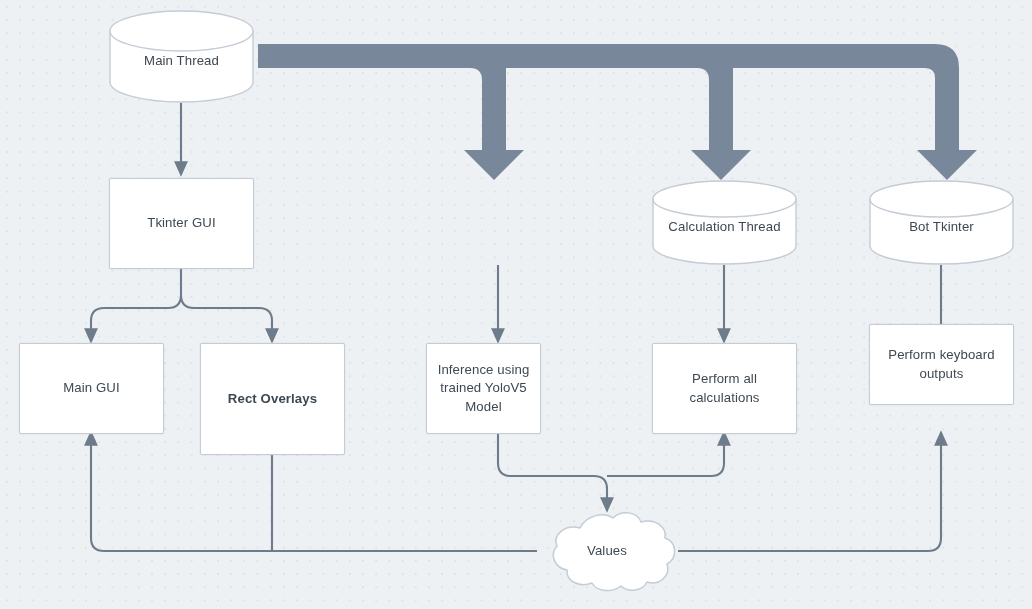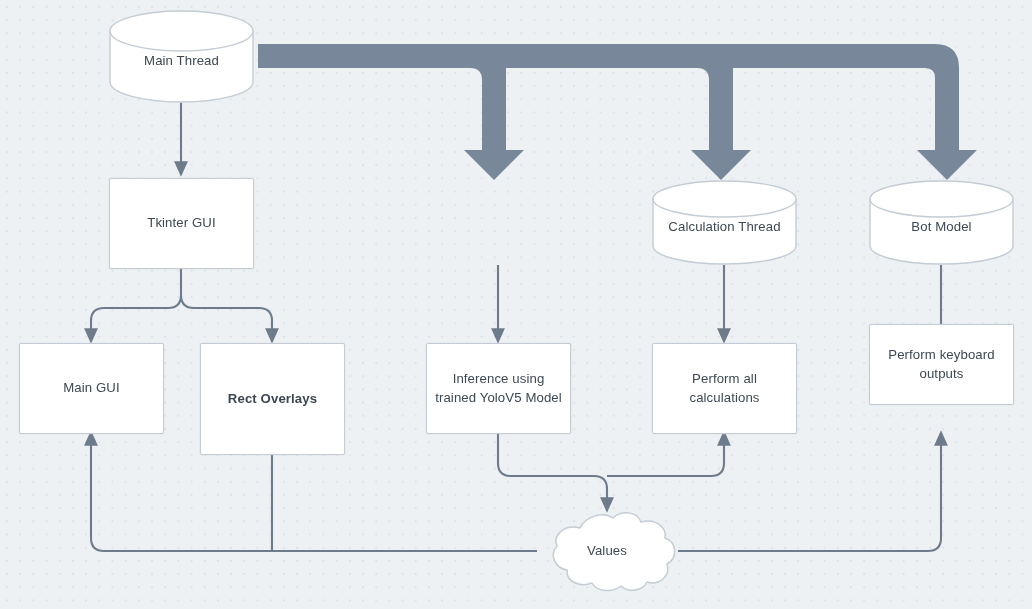--- a/index.html
+++ b/index.html
@@ -169,32 +169,32 @@
       <ellipse cx="72.5" cy="19" rx="71.5" ry="18" fill="#ffffff" stroke="#c4ccd5" stroke-width="1.4"></ellipse>
     </svg>
     <span class="node-label cyl-label">Calculation Thread</span>
   </div>
 
   <div class="node node-cyl" style="left:869px; top:180px; width:145px; height:85px;">
     <svg class="cyl-svg" viewBox="0 0 145 85" preserveAspectRatio="none">
       <path d="M1,19 L1,66 A71.5,18 0 0 0 144,66 L144,19 Z" fill="#ffffff" stroke="#c4ccd5" stroke-width="1.4"></path>
       <ellipse cx="72.5" cy="19" rx="71.5" ry="18" fill="#ffffff" stroke="#c4ccd5" stroke-width="1.4"></ellipse>
     </svg>
-    <span class="node-label cyl-label">Bot Model</span>
+    <span class="node-label cyl-label">Bot Tkinter</span>
   </div>
 
   <div class="node node-rect" style="left:19px; top:343px; width:145px; height:91px;">
     <span class="node-label">Main GUI</span>
   </div>
 
   <div class="node node-rect" style="left:200px; top:343px; width:145px; height:112px;font-weight:bold;">
     <span class="node-label">Rect Overlays</span>
   </div>
 
-  <div class="node node-rect" style="left:426px; top:343px; width:145px; height:91px;">
+  <div class="node node-rect" style="left:426px; top:343px; width:115px; height:91px;">
     <span class="node-label">Inference using
 trained YoloV5 Model</span>
   </div>
 
   <div class="node node-rect" style="left:652px; top:343px; width:145px; height:91px;">
     <span class="node-label">Perform all
 calculations</span>
   </div>
 
   <div class="node node-rect" style="left:869px; top:324px; width:145px; height:81px;">

